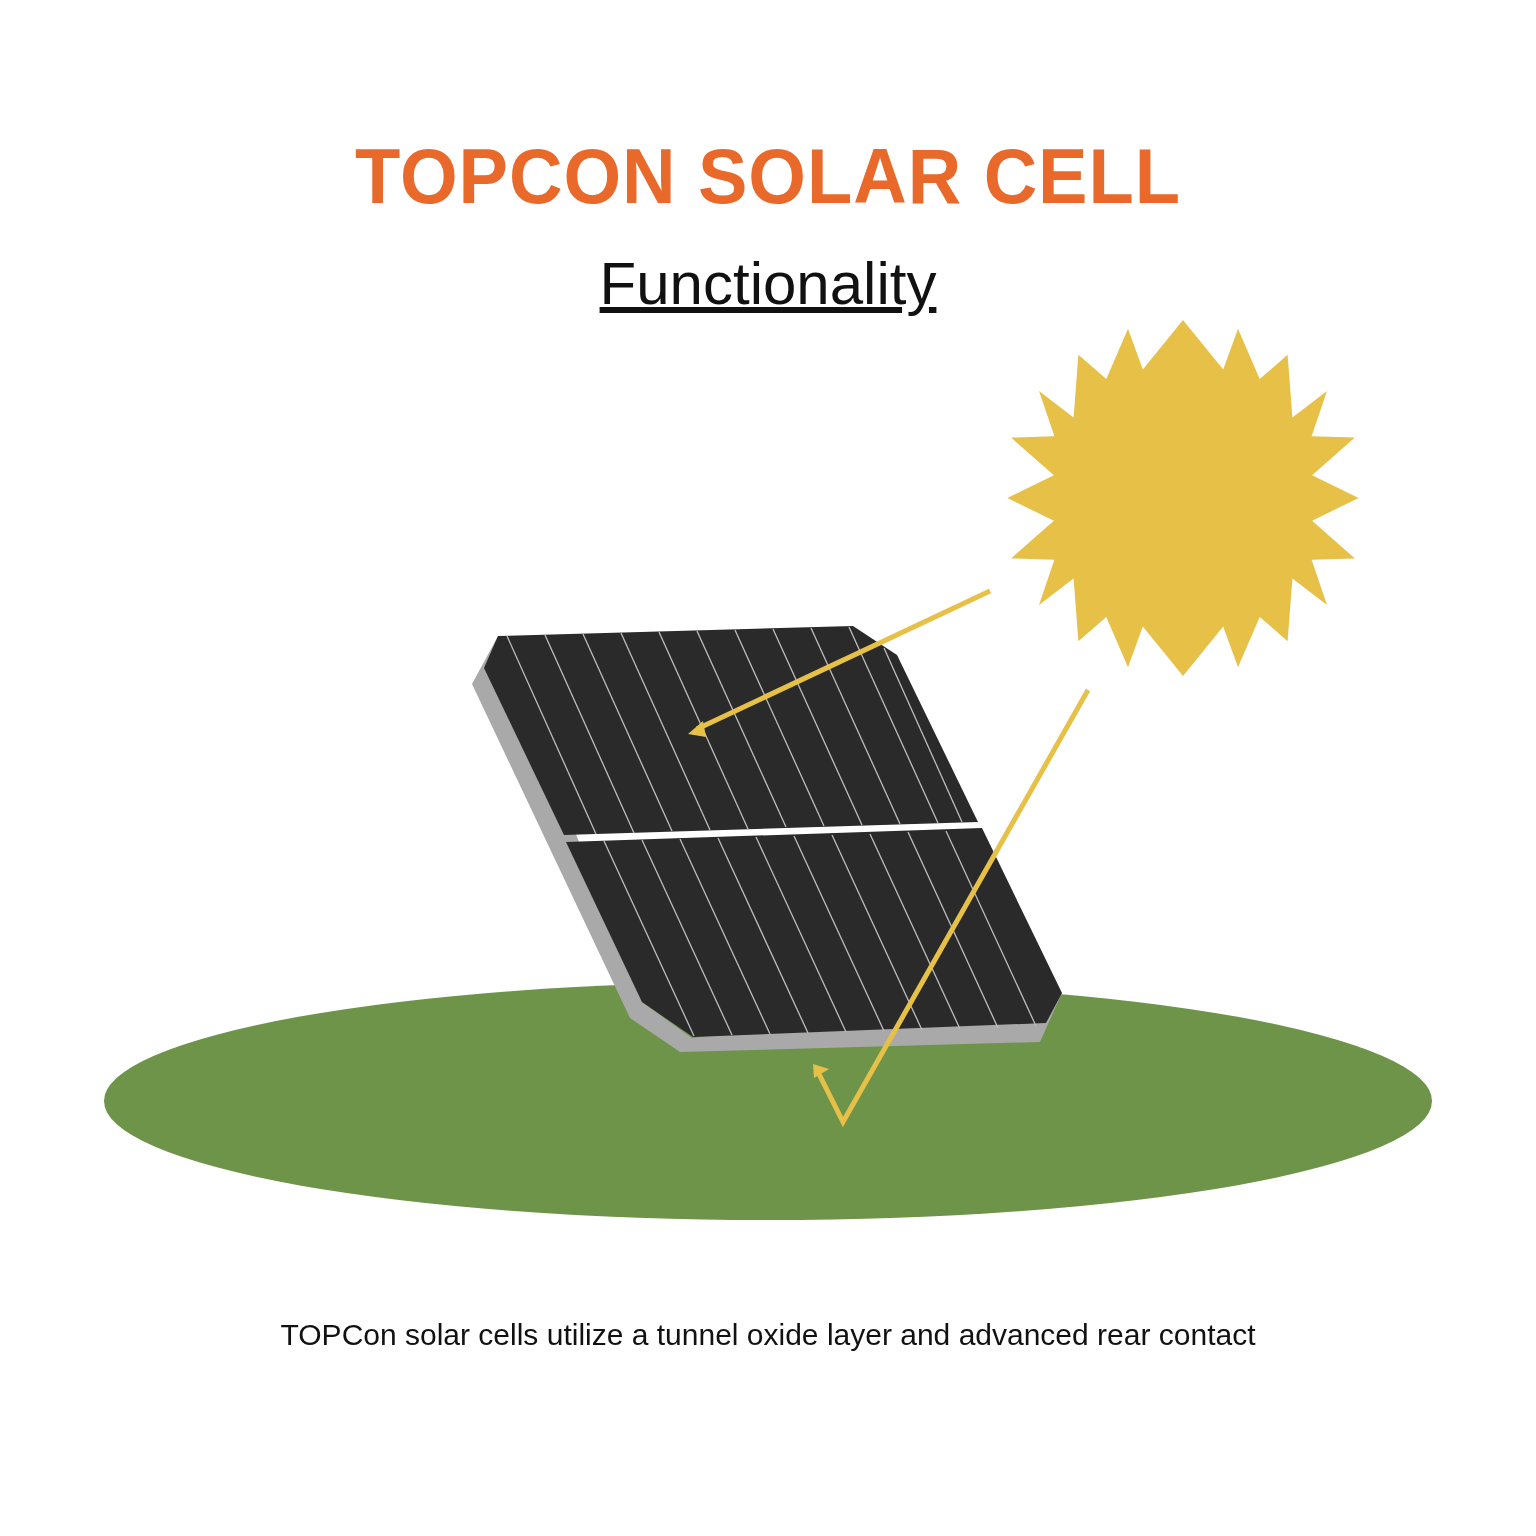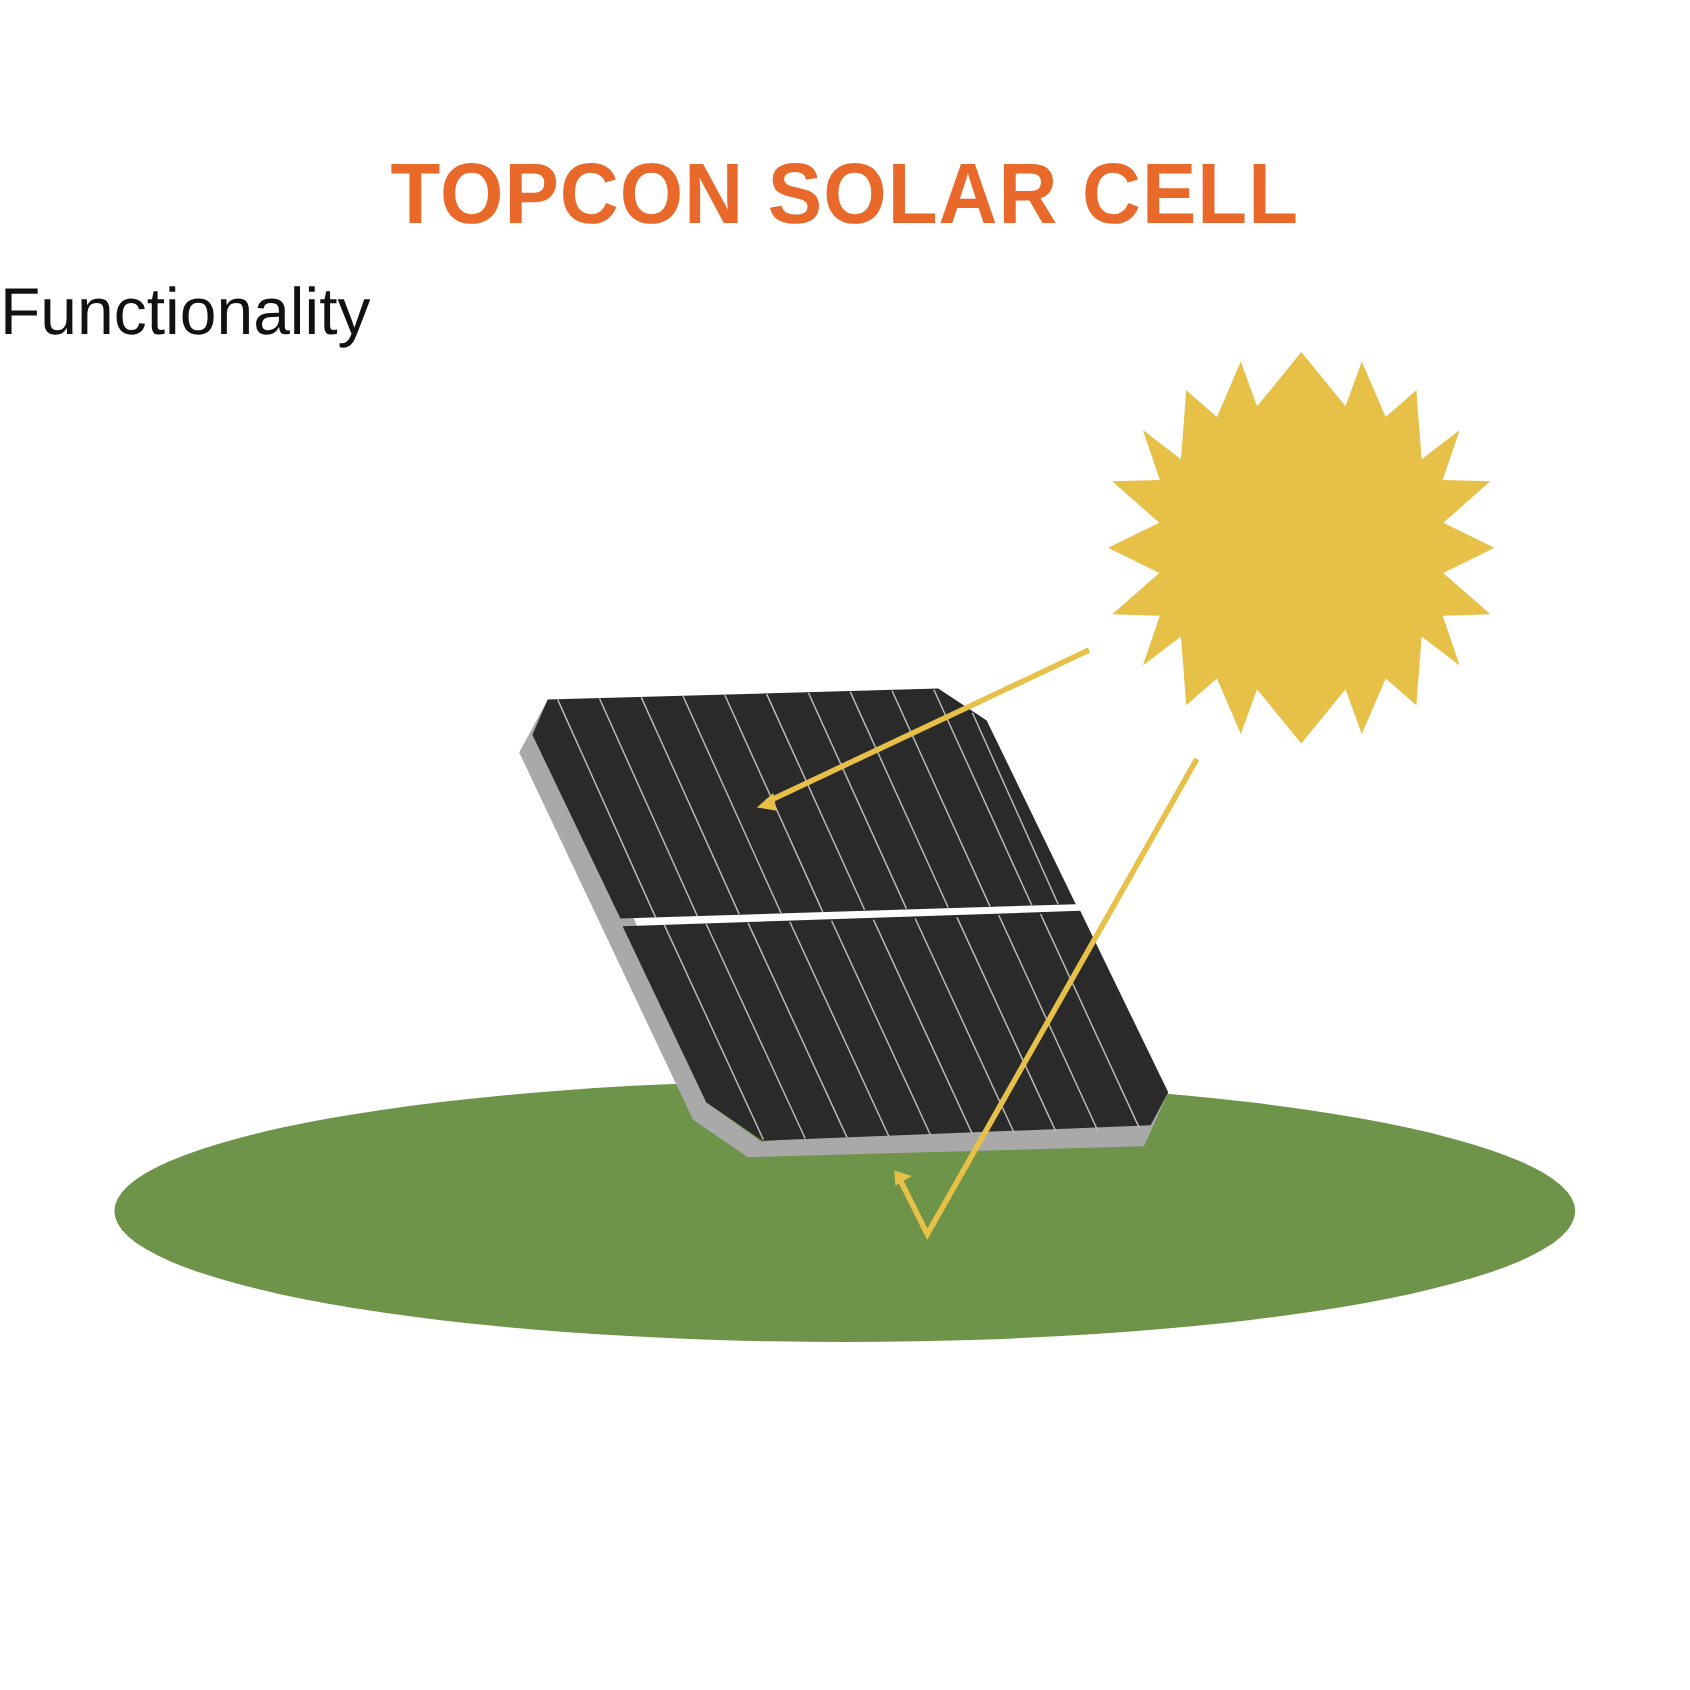--- a/index.html
+++ b/index.html
@@ -4,23 +4,23 @@
   <style>
     html, body { margin: 0; padding: 0; background: #ffffff; }
     body { width: 1536px; height: 1536px; position: relative; overflow: hidden; }
     .title {
       position: absolute; left: 0; top: 128px; width: 1536px; text-align: center;
       font-family: "Liberation Sans", sans-serif; font-weight: 700;
       font-size: 78px; line-height: 96px; color: #e8692a; letter-spacing: 1px;
       transform: scaleX(0.95);
     }
     .subtitle {
-      position: absolute; left: 0; top: 246px; width: 1536px; 
+      position: absolute; left: 0; top: 246px; width: 1536px; text-align: center;
       font-family: "Liberation Sans", sans-serif; font-weight: 400;
-      font-size: 60px; line-height: 76px; color: #111111;
+      font-size: 60px; line-height: 76px; color: #111111; text-decoration: underline;
     }
     .scene { position: absolute; left: 0; top: 0; width: 1536px; height: 1536px; }
     .description {
       position: absolute; left: 140px; top: 1314px; width: 1256px; text-align: center;
       font-family: "Liberation Sans", sans-serif; font-weight: 400;
       font-size: 30px; line-height: 41px; color: #111111;
     }
     .description span { display: block; }
   </style>
 </head>
@@ -76,13 +76,14 @@
     <polygon points="688,734 703,721 706,737" fill="#e6c047" stroke="none"></polygon>
   </g>
 
   <g stroke="#e6c047" stroke-width="5" fill="none" stroke-linejoin="miter">
     <polyline points="1088,690 843,1122 818,1072"></polyline>
     <polygon points="813,1064 829,1069 814,1078" fill="#e6c047" stroke="none"></polygon>
   </g>
 </svg>
 
 <div class="description">
+  <span>TOPCon solar cells utilize a tunnel oxide layer and advanced rear contact</span>
 </div>
 
 </body></html>

